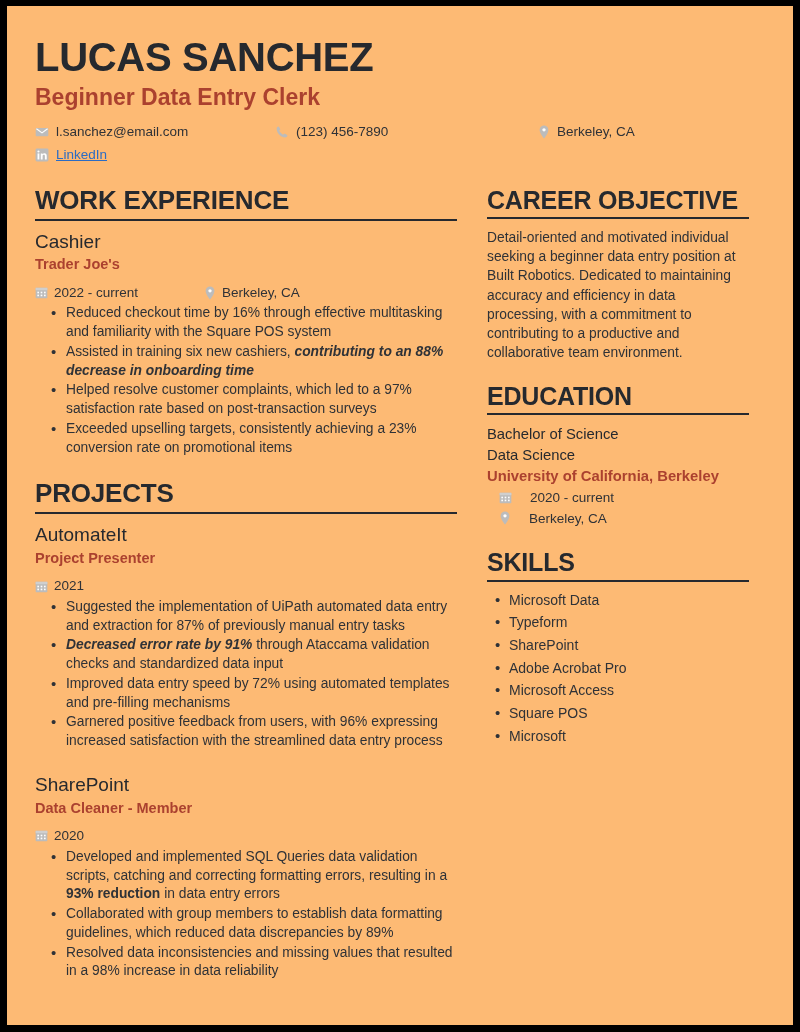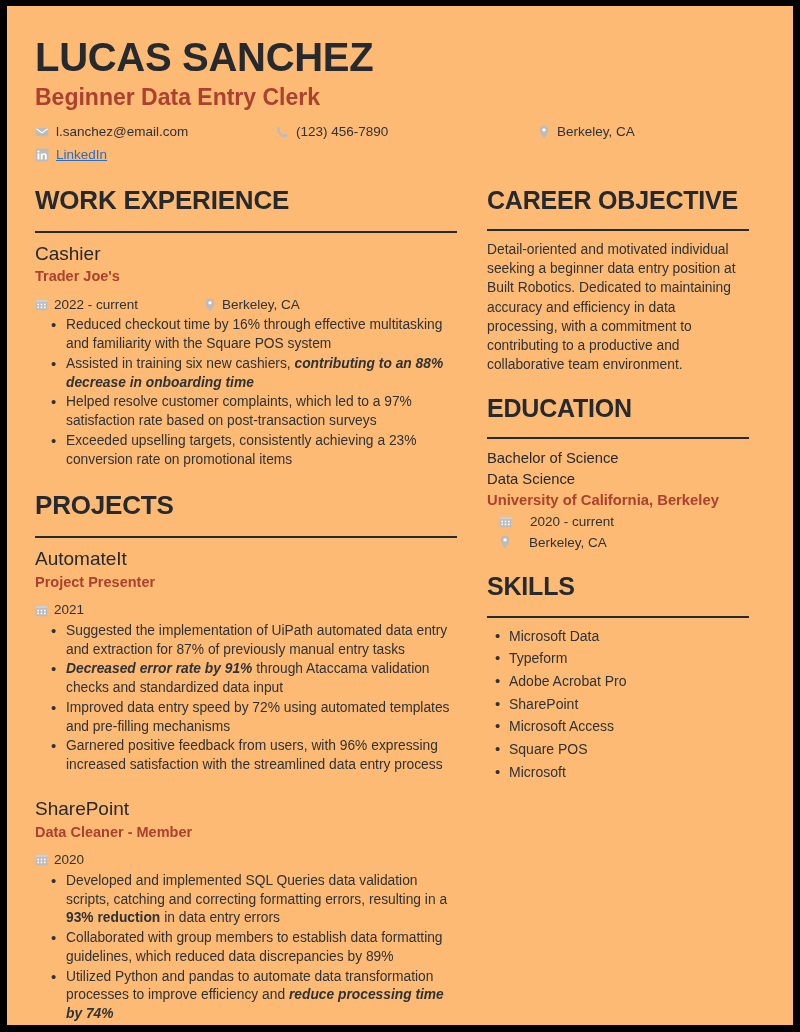--- a/index.html
+++ b/index.html
@@ -102,21 +102,21 @@
 
   
   .sec-head {
     font-size: 26px;
     font-weight: 700;
     color: #26292e;
     text-transform: uppercase;
     letter-spacing: -0.2px;
     line-height: 1.14;
     margin: 0;
-    padding-bottom: 15px;
+    padding-bottom: 3px;
     border-bottom: 2.5px solid #26292e;
   }
   .col-right .sec-head { font-size: 25px; }
   .sec { margin-bottom: 22px; }
   .sec-right { margin-bottom: 20px; }
 
   
   .entry { margin-top: 9px; }
   .entry-title {
     font-size: 19px;
@@ -368,21 +368,20 @@
                       <rect x="7" y="10.6" width="2" height="2" fill="#ffffff"></rect>
                       <rect x="11.1" y="10.6" width="2" height="2" fill="#ffffff"></rect>
                     </svg>
                 </span>
                 <span>2020</span>
               </div>
             </div>
             <ul class="bullets">
                 <li><span>Developed and implemented SQL Queries data validation scripts, catching and correcting formatting errors, resulting in a </span><span class="em-b">93% reduction</span><span> in data entry errors</span></li>
                 <li><span>Collaborated with group members to establish data formatting guidelines, which reduced data discrepancies by 89%</span></li>
-                <li><span>Utilized Python and pandas to automate data transformation processes to improve efficiency and </span><span class="em-bi">reduce processing time by 74%</span></li>
                 <li><span>Resolved data inconsistencies and missing values that resulted in a 98% increase in data reliability</span></li>
               </ul>
           </div>
         </div>
 
       </div>
 
       <div class="col-right">
 
         <div class="sec-right">
@@ -421,22 +420,22 @@
               <span>Berkeley, CA</span>
             </div>
           </div>
         </div>
 
         <div class="sec-right">
           <div class="sec-head">SKILLS</div>
           <ul class="skills">
               <li>Microsoft Data</li>
               <li>Typeform</li>
+              <li>SharePoint</li>
               <li>Adobe Acrobat Pro</li>
-              <li>SharePoint</li>
               <li>Microsoft Access</li>
               <li>Square POS</li>
               <li>Microsoft</li>
             </ul>
         </div>
 
       </div>
     </div>
 
   </div>

